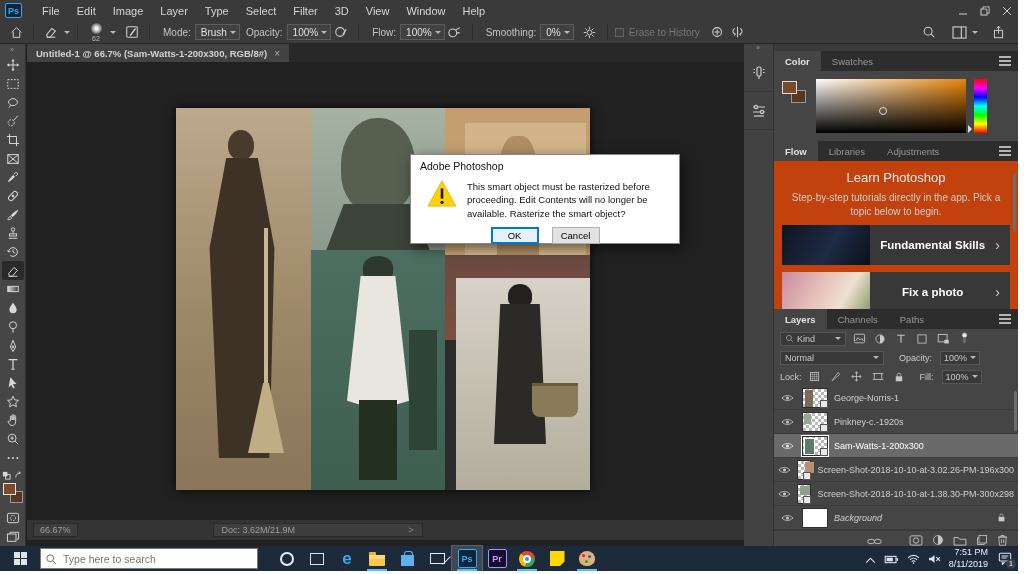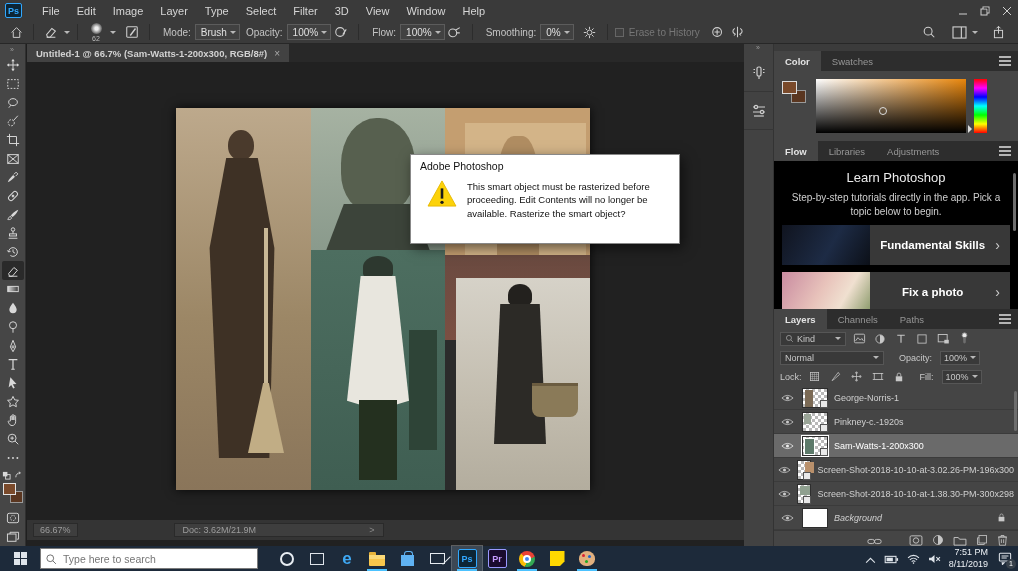--- a/index.html
+++ b/index.html
@@ -66,21 +66,21 @@
   .ph4 { left:135px; top:142px; width:134px; height:240px; background:linear-gradient(180deg,#4d6e60,#3f5e52); }
   .fig4h { position:absolute; left:52px; top:6px; width:30px; height:22px; background:#2d382f; border-radius:50% 50% 20% 20%; }
   .fig4c { position:absolute; left:36px; top:26px; width:62px; height:130px; background:#e8e6de; clip-path:polygon(22% 0,78% 0,100% 96%,72% 100%,28% 100%,0 96%); }
   .fig4l { position:absolute; left:48px; top:150px; width:38px; height:80px; background:#24301f; }
   .chair4 { position:absolute; left:98px; top:80px; width:28px; height:120px; background:#2e4437; }
   .ph5 { left:280px; top:170px; width:134px; height:212px; background:linear-gradient(180deg,#d6d2c8,#c2bcae 60%,#b3ad9e); }
   .fig5h { position:absolute; left:52px; top:6px; width:24px; height:22px; background:#23211e; border-radius:50% 50% 30% 30%; }
   .fig5b { position:absolute; left:38px; top:26px; width:52px; height:140px; background:#2c2a26; clip-path:polygon(12% 0,88% 0,100% 100%,0 100%); }
   .basket { position:absolute; left:76px; top:105px; width:46px; height:34px; background:#8a7a58; border-radius:0 0 8px 8px; border-top:3px solid #6b5c40; }
 
-  .statusbar { position:absolute; left:0; top:476px; width:717px; height:20px; background:#343434; display:flex; align-items:center; font-size:9px; color:#9d9d9d; }
+  .statusbar { position:absolute; left:0; top:476px; width:717px; height:20px; background:#343434; display:flex; align-items:center; font-size:9px; color:#9d9d9d;gap:39px; }
   .zoomfld { margin-left:6px; background:#3e3e3e; border:1px solid #2a2a2a; padding:1px 6px; }
   .docfld { margin-left:96px; background:#3e3e3e; border:1px solid #2a2a2a; padding:1px 8px; width:210px; display:flex; }
   .docfld .chv { margin-left:auto; color:#8a8a8a; }
 
   
   .rightcol { position:absolute; left:744px; top:44px; width:274px; height:502px; background:#3b3b3b; }
   .dock { position:absolute; left:0; top:0; width:30px; height:502px; background:#424242; border-right:1px solid #333; }
   .dockbtn { width:30px; height:38px; display:flex; align-items:center; justify-content:center; border-bottom:1px solid #363636; }
   .dockbtn svg { stroke:#cfcfcf; fill:none; stroke-width:1.2; }
   .panels { position:absolute; left:30px; top:0; width:244px; height:502px; }
@@ -99,21 +99,21 @@
   .cfg { position:absolute; left:0; top:0; width:15px; height:13px; background:#7a4a2b; border:1px solid #ddd; z-index:2; }
   .cbg { position:absolute; left:9px; top:9px; width:15px; height:13px; background:#5a3620; border:1px solid #999; }
   .gradbox { position:absolute; left:42px; top:8px; width:150px; height:54px;
      background:linear-gradient(to top, #000, rgba(0,0,0,0) ), linear-gradient(to right, #fff, #e8860c); }
   .gradring { position:absolute; left:42%; top:52%; width:8px; height:8px; border:1px solid #ddd; border-radius:50%; }
   .huestrip { position:absolute; left:200px; top:8px; width:13px; height:54px;
      background:linear-gradient(to bottom,#f00,#f0f,#00f,#0ff,#0f0,#ff0,#f00); }
   .huemark { position:absolute; left:194px; top:54px; width:0; height:0; border:4px solid transparent; border-left-color:#ddd; }
 
   .learnpanel { position:absolute; left:0; top:97px; width:244px; height:168px; }
-  .learnbody { position:relative; background:#000000; height:148px; padding-top:9px; }
+  .learnbody { position:relative; background:#c2410c; height:148px; padding-top:9px; }
   .learnhead { text-align:center; font-size:13px; color:#ececec; }
   .learndesc { text-align:center; font-size:10px; color:#cfcfcf; line-height:1.35; margin:6px 14px 0; }
   .card { display:flex; align-items:center; background:#383838; height:40px; margin:7px 8px 0; }
   .thumb1 { width:88px; height:40px; background:linear-gradient(120deg,#10141f,#1d2b45 55%,#0c1018); }
   .thumb2 { width:88px; height:40px; background:linear-gradient(120deg,#c98ba0,#e8c3bb 45%,#f0e0d0 70%,#8a9a6a); }
   .cardlabel { flex:1; text-align:center; font-size:11.5px; font-weight:bold; color:#fff; }
   .cardchv { color:#ccc; font-size:14px; margin-right:10px; }
   .vscroll { position:absolute; right:2px; top:12px; width:3px; height:58px; background:#6d6d6d; border-radius:2px; }
 
   .layerspanel { position:absolute; left:0; top:265px; width:244px; height:237px; }
@@ -829,20 +829,24 @@
     <div class="dlg-body">
       <div>
         <svg width="30" height="27" viewBox="0 0 32 29">
               <path d="M16 1L31 28H1z" fill="#fcd20a" stroke="#e6b800"></path>
               <rect x="14.6" y="9" width="2.8" height="11" fill="#1a1a1a"></rect>
               <circle cx="16" cy="24" r="1.8" fill="#1a1a1a"></circle>
             </svg>
       </div>
       <div class="dlg-msg">This smart object must be rasterized before proceeding.  Edit Contents will no longer be available.  Rasterize the smart object?</div>
     </div>
+    <div class="dlg-btns">
+      <div class="btn focus">OK</div>
+      <div class="btn">Cancel</div>
+    </div>
   </div>
  </div>
 
  <div class="taskbar">
    <div class="startbtn">
         <div class="winlogo">
           <span></span>
           <span></span>
           <span></span>
           <span></span>

